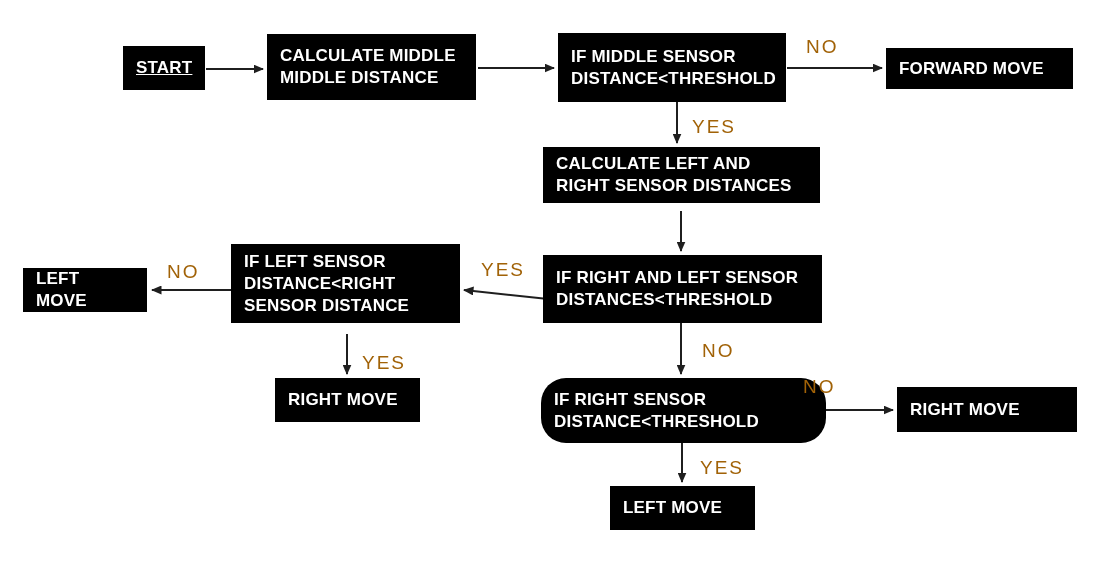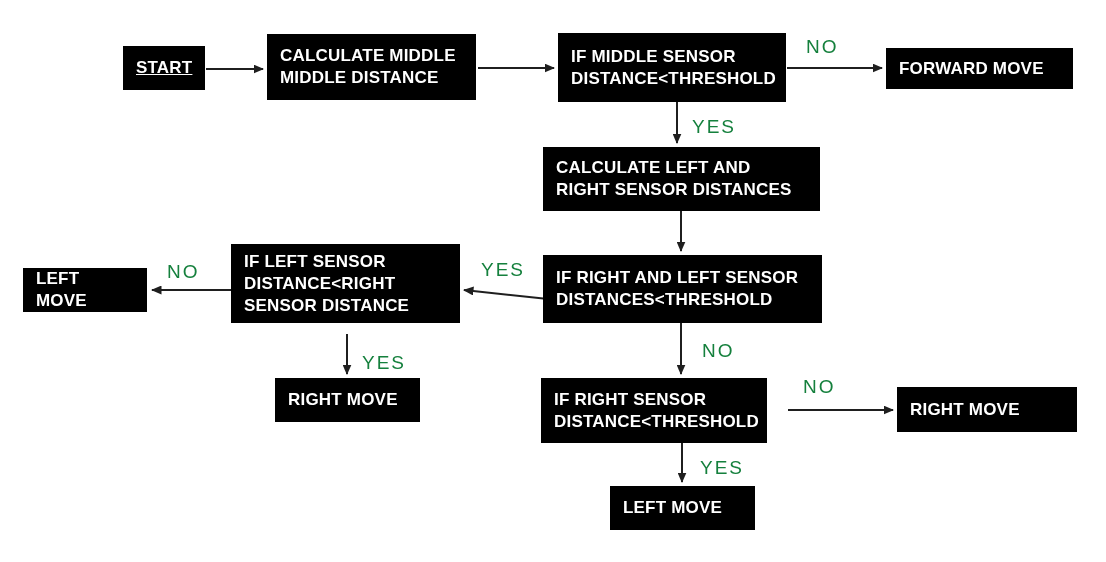--- a/index.html
+++ b/index.html
@@ -31,21 +31,21 @@
     align-items: center;
     box-sizing: border-box;
     padding: 2px 12px 2px 13px;
     font-size: 17px;
     font-weight: 600;
     line-height: 22px;
     letter-spacing: 0.2px;
   }
   .edge-label {
     position: absolute;
-    color: #15803d;
+    color: #a16207;
     font-size: 19px;
     font-weight: 400;
     line-height: 19px;
     letter-spacing: 2px;
     white-space: nowrap;
     text-align: right;
   }
 </style>
 </head>
 <body>
@@ -72,31 +72,31 @@
   </svg>
 
   <div class="node" style="left:123px; top:46px; width:82px; height:44px;text-decoration:underline;">START</div>
 
   <div class="node" style="left:267px; top:34px; width:209px; height:66px;">CALCULATE MIDDLE MIDDLE DISTANCE</div>
 
   <div class="node" style="left:886px; top:48px; width:187px; height:41px;">FORWARD MOVE</div>
 
   <div class="node" style="left:558px; top:33px; width:228px; height:69px;">IF MIDDLE SENSOR DISTANCE&lt;THRESHOLD</div>
 
-  <div class="node" style="left:543px; top:147px; width:277px; height:64px;">CALCULATE LEFT AND RIGHT SENSOR DISTANCES</div>
+  <div class="node" style="left:543px; top:147px; width:277px; height:56px;">CALCULATE LEFT AND RIGHT SENSOR DISTANCES</div>
 
   <div class="node" style="left:543px; top:255px; width:279px; height:68px;">IF RIGHT AND LEFT SENSOR DISTANCES&lt;THRESHOLD</div>
 
   <div class="node" style="left:231px; top:244px; width:229px; height:79px;">IF LEFT SENSOR DISTANCE&lt;RIGHT SENSOR DISTANCE</div>
 
   <div class="node" style="left:23px; top:268px; width:124px; height:44px;">LEFT MOVE</div>
 
   <div class="node" style="left:275px; top:378px; width:145px; height:44px;">RIGHT MOVE</div>
 
-  <div class="node" style="left:541px; top:378px; width:226px; height:65px;">IF RIGHT SENSOR DISTANCE&lt;THRESHOLD</div>
+  <div class="node" style="left:541px; top:378px; width:285px; height:65px;border-radius:25px;">IF RIGHT SENSOR DISTANCE&lt;THRESHOLD</div>
 
   <div class="node" style="left:897px; top:387px; width:180px; height:45px;">RIGHT MOVE</div>
 
   <div class="node" style="left:610px; top:486px; width:145px; height:44px;">LEFT MOVE</div>
 
   <div class="edge-label" style="left:806px; top:37px;">NO</div>
 
   <div class="edge-label" style="left:692px; top:117px;">YES</div>
 
   <div class="edge-label" style="left:481px; top:260px;">YES</div>

